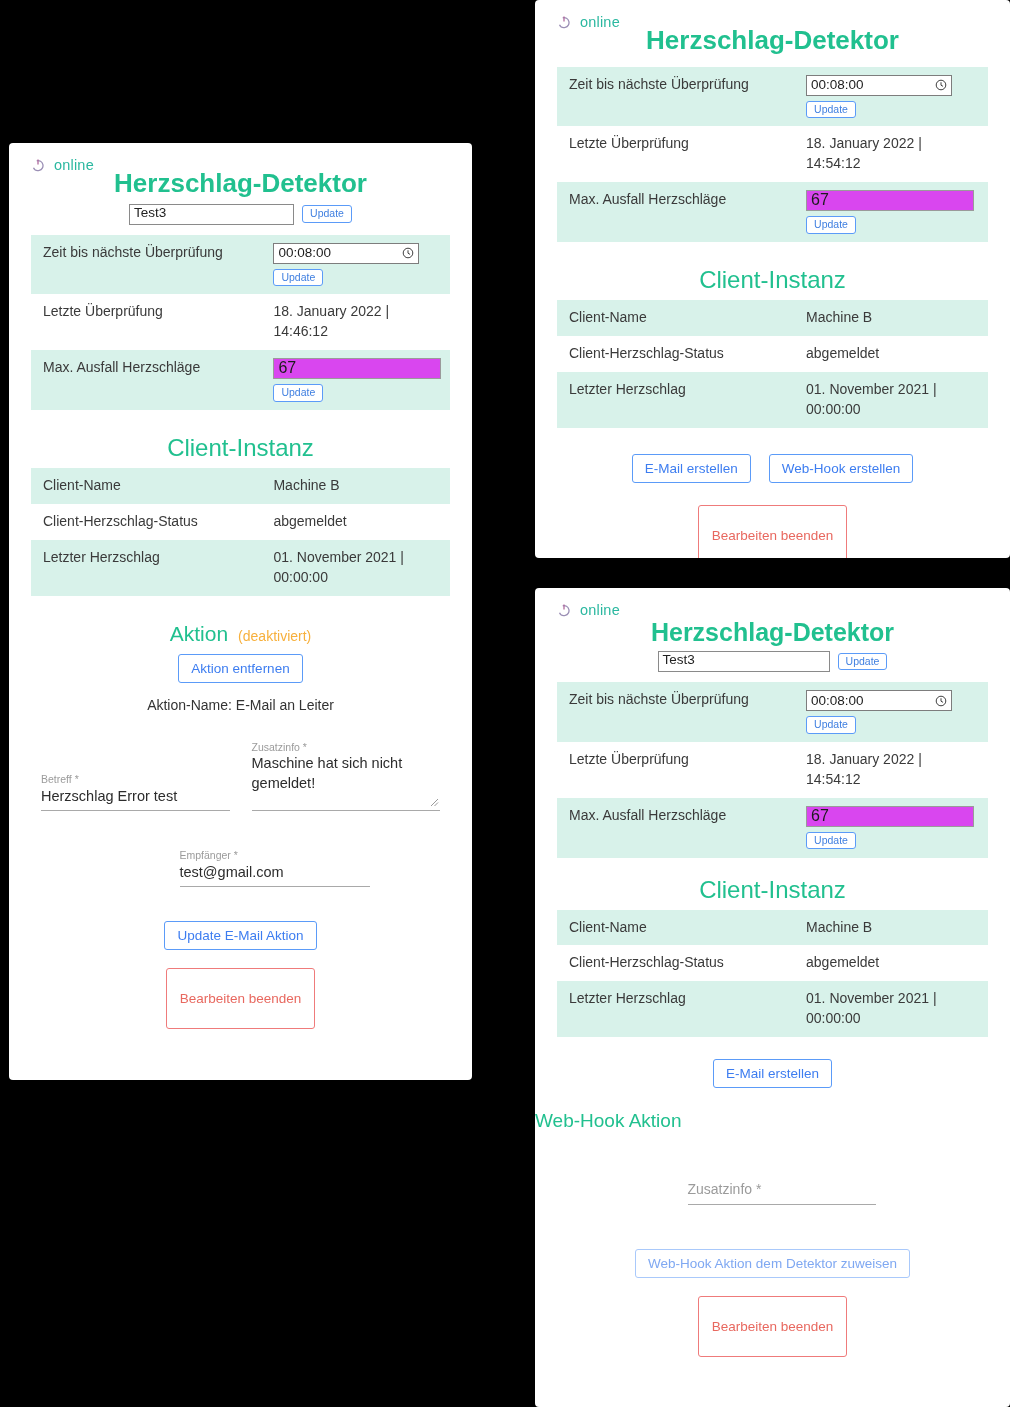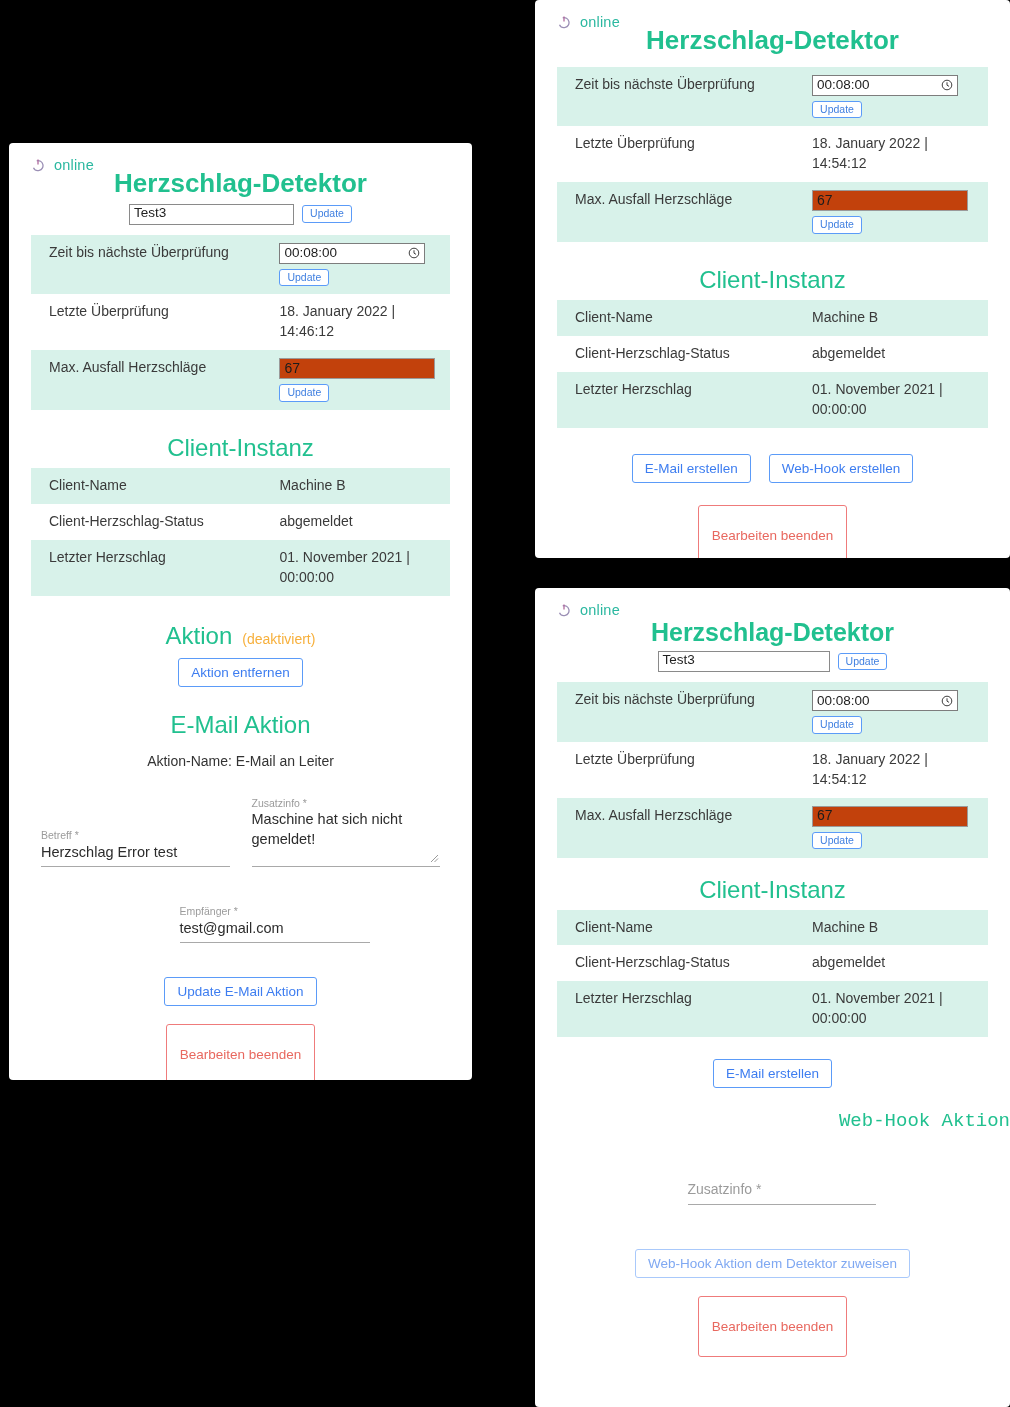--- a/index.html
+++ b/index.html
@@ -26,36 +26,36 @@
   .warn{color:#f7b03c;font-size:14.5px;margin-left:8px;}
 
   .btn{font-family:"Liberation Sans",sans-serif;background:#fff;cursor:pointer;border-radius:3px;
        display:inline-flex;align-items:center;justify-content:center;box-sizing:border-box;}
   .btn-up{border:1px solid #5b9bf8;color:#3f7fe0;font-size:10.5px;padding:2px 7px;line-height:1.1;}
   .btn-blue{border:1px solid #5b9bf8;color:#3d7df0;font-size:13.5px;padding:6px 12px;}
   .btn-blue-faint{border:1px solid #a9c9fb;color:#7fa8f2;font-size:13.5px;padding:6px 12px;}
   .btn-red{border:1px solid #ef7b7b;color:#e8685f;font-size:13.5px;padding:22px 13px;}
 
   table.kv{border-collapse:collapse;width:calc(100% - 44px);margin:10px 22px 0 22px;}
-  table.kv td{font-size:14px;color:#3a3a3a;padding:8px 8px 8px 18px;vertical-align:top;line-height:1.42;}
+  table.kv td{font-size:14px;color:#3a3a3a;padding:8px 8px 8px 12px;vertical-align:top;line-height:1.42;}
   table.kv tr.alt td{background:#d8f2ea;}
   table.kv td.k{width:55%;}
   table.kv td.v{width:45%;}
   .val-orange{color:#f7bf4c;}
 
   .time-input{width:146px;height:21px;border:1px solid #7d7d7d;font-size:13.5px;padding:0 4px;box-sizing:border-box;
               display:inline-flex;align-items:center;justify-content:space-between;background:#fff;color:#1c1c1c;}
-  .num-input{width:156px;height:21px;border:1px solid #9a9a9a;font-size:14px;padding:0 4px;box-sizing:border-box;
-             display:flex;align-items:center;background:#c2410c;color:#1c1c1c;}
+  .num-input{width:168px;height:21px;border:1px solid #9a9a9a;font-size:16px;padding:0 4px;box-sizing:border-box;
+             display:flex;align-items:center;background:#d946ef;color:#1c1c1c;}
   .clk{width:12px;height:12px;}
 
   .sec-title{color:#21c08f;font-size:24px;text-align:center;margin:24px 0 6px 0;}
-  .sec-title-sm{color:#21c08f;font-size:19px;text-align:right;margin:22px 0 6px 0;font-family:Liberation Mono, monospace;}
+  .sec-title-sm{color:#21c08f;font-size:19px;text-align:left;margin:22px 0 6px 0;}
   .aktion-hdr{display:flex;justify-content:center;align-items:baseline;gap:10px;margin:26px 0 8px 0;}
-  .aktion-hdr .t{color:#21c08f;font-size:24px;}
+  .aktion-hdr .t{color:#21c08f;font-size:21px;}
   .aktion-hdr .d{color:#f7b03c;font-size:14px;}
   .center{display:flex;justify-content:center;}
   .btn-row{display:flex;justify-content:center;gap:18px;}
 
   .aktion-name{text-align:center;font-size:14px;color:#333;margin:14px 0 0 0;}
 
   .mat-grid{display:grid;grid-template-columns:1fr 1fr;column-gap:22px;margin:10px 32px 0 32px;}
   .mat-field{position:relative;padding-top:16px;}
   .mat-label{font-size:10.5px;color:#9b9b9b;line-height:1.3;}
   .mat-value{font-size:14.5px;color:#2c2c2c;line-height:1.35;min-height:19px;}
@@ -138,21 +138,20 @@
     </table>
 
   <div class="aktion-hdr">
     <span class="t">Aktion</span>
     <span class="d">(deaktiviert)</span>
   </div>
   <div class="center">
     <div class="btn btn-blue">Aktion entfernen</div>
   </div>
 
-  <div class="sec-title">E-Mail Aktion</div>
   <div class="aktion-name">Aktion-Name: E-Mail an Leiter</div>
 
   <div class="mat-grid" style="margin-top:12px;">
     <div class="mat-field field-left">
       <div class="mat-label">Betreff *</div>
       <div class="mat-value">Herzschlag Error test</div>
       <div class="mat-line"></div>
     </div>
     <div class="mat-field">
       <div class="mat-label">Zusatzinfo *</div>

